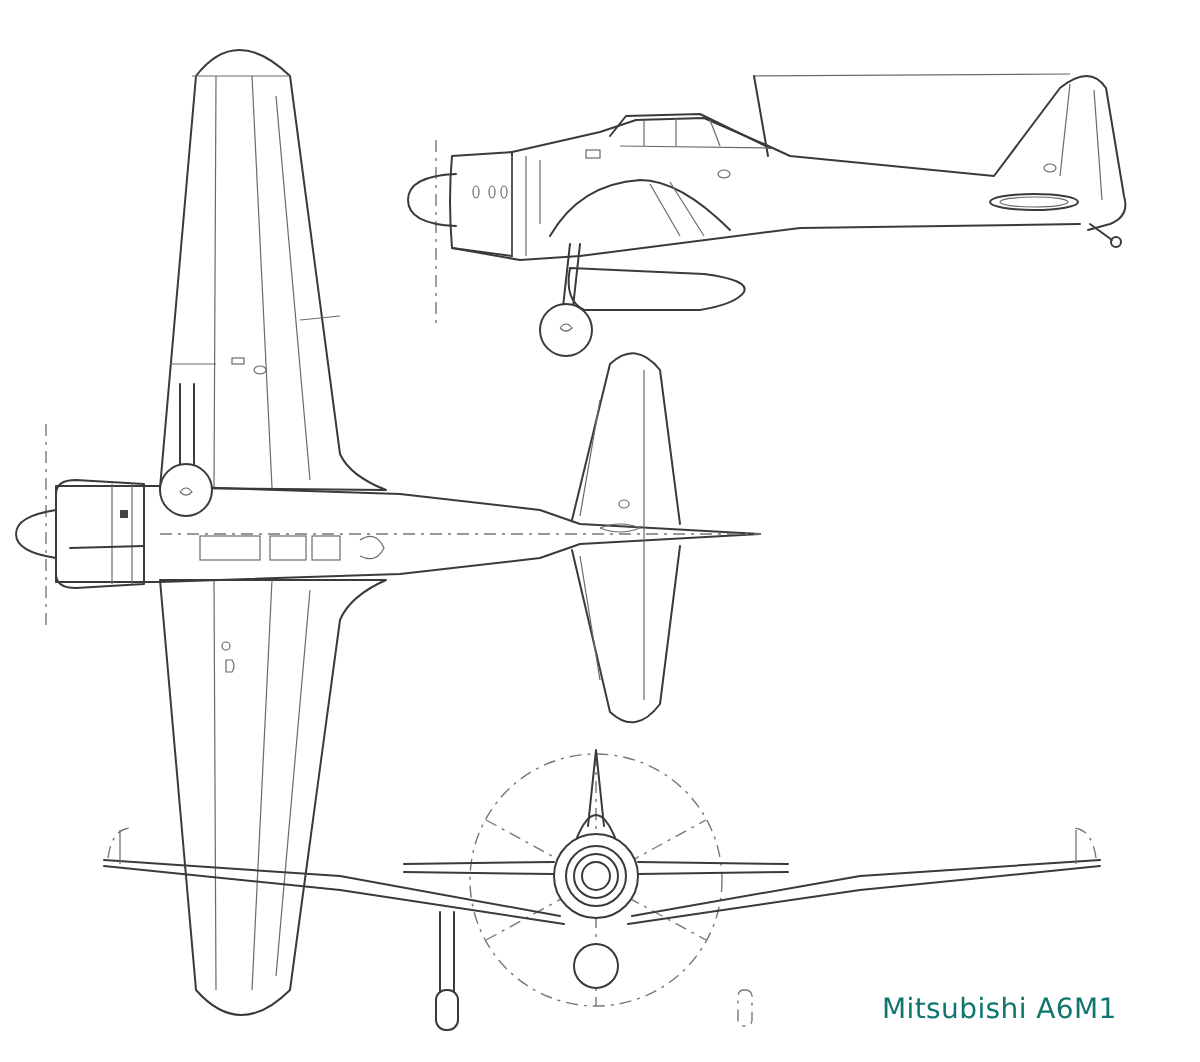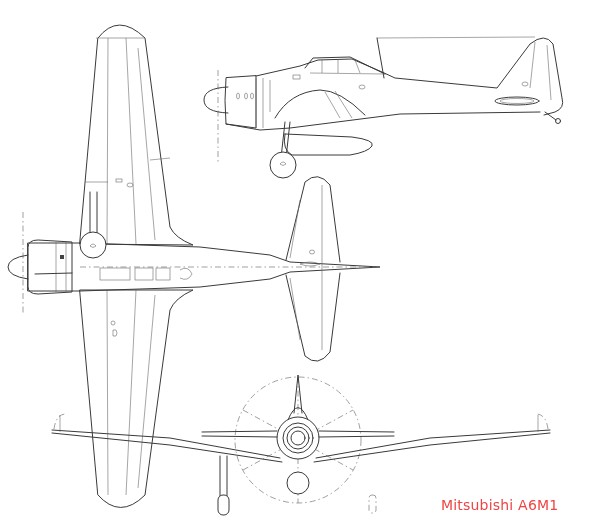--- a/index.html
+++ b/index.html
@@ -5,21 +5,21 @@
   html, body { margin: 0; padding: 0; background: #ffffff; }
   body { width: 600px; height: 531px; position: relative; overflow: hidden; }
   .canvas { position: absolute; left: 0; top: 0; width: 600px; height: 531px; }
   .ln { fill: none; stroke: #3a3a3a; stroke-width: 1; stroke-linejoin: round; stroke-linecap: round; }
   .thin { fill: none; stroke: #6a6a6a; stroke-width: 0.6; }
   .dash { fill: none; stroke: #777; stroke-width: 0.7; stroke-dasharray: 6 3 1.5 3; }
   .fillw { fill: #ffffff; stroke: #3a3a3a; stroke-width: 1; }
   .dark { fill: #444; stroke: none; }
   .caption {
     position: absolute; left: 441px; top: 497px;
-    font-family: "DejaVu Sans", sans-serif; font-size: 14px; color: #ef4444;
+    font-family: "DejaVu Sans", sans-serif; font-size: 14px; color: #0f766e;
     letter-spacing: 0.2px; white-space: nowrap;
   }
 </style>
 </head>
 <body>
 
 <svg class="canvas" viewBox="0 0 600 531" xmlns="http://www.w3.org/2000/svg">
 
   <g>
 

